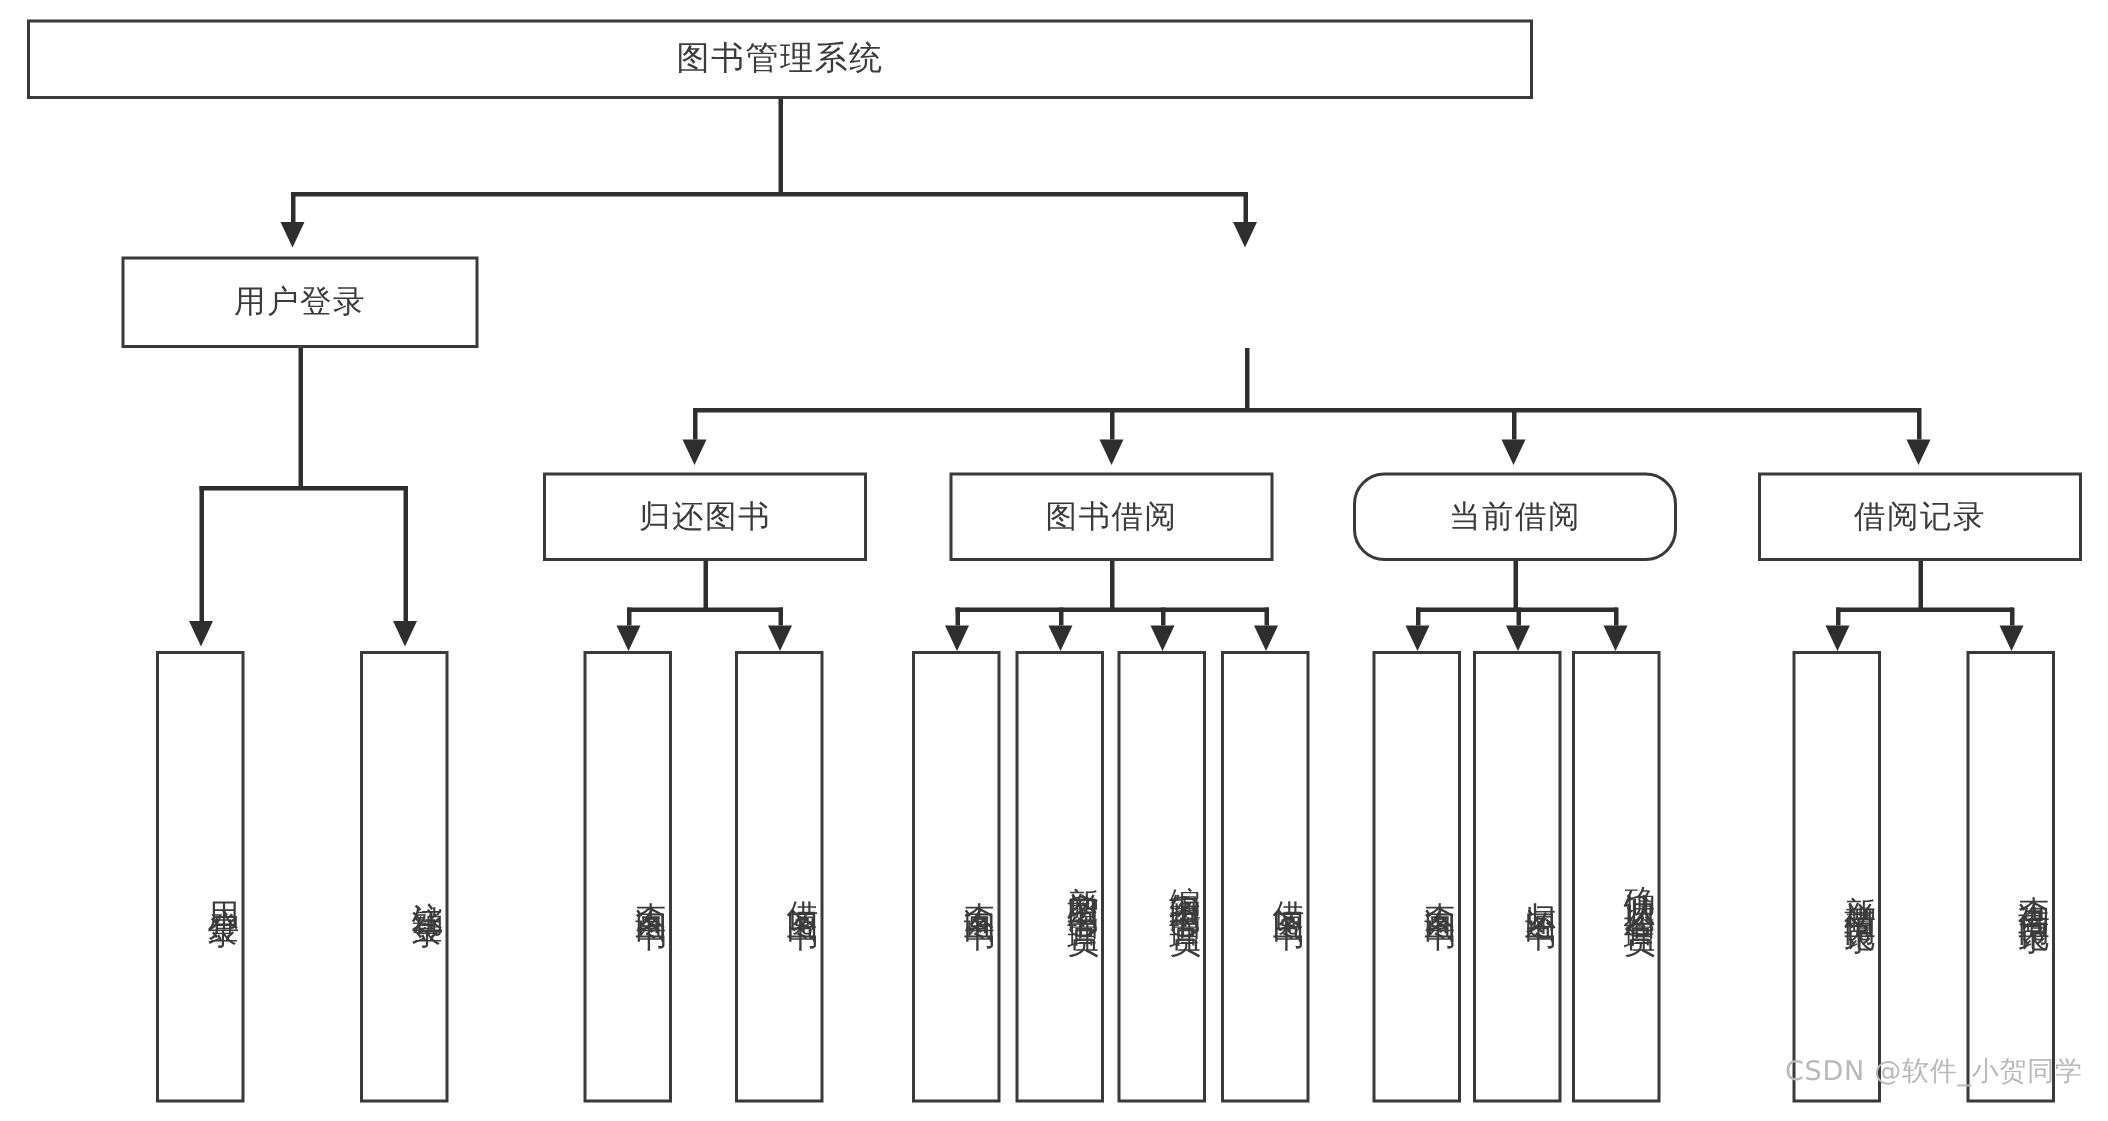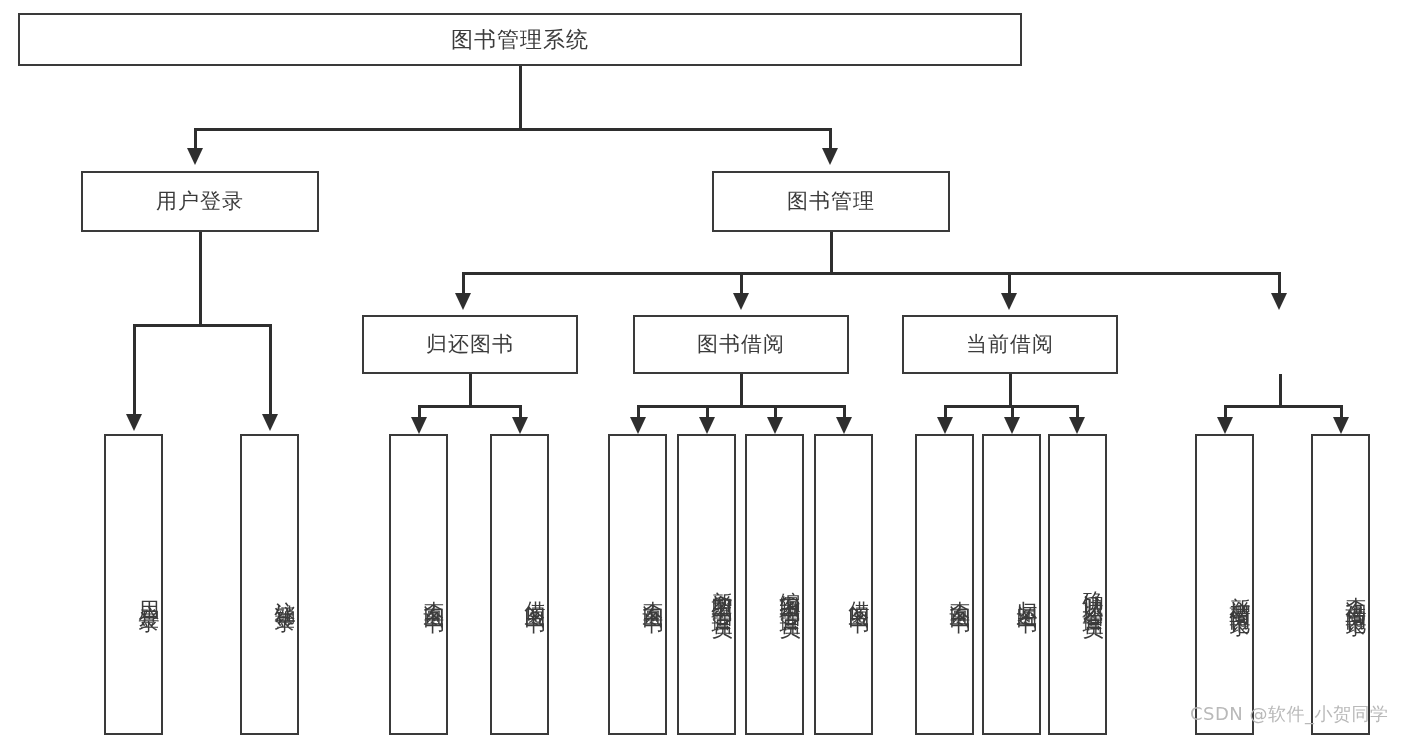--- a/index.html
+++ b/index.html
@@ -90,23 +90,20 @@
   <div class="vline" style="left:519px;top:66px;width:2.5px;height:63px;"></div>
 
   <div class="hline" style="left:194px;top:128px;width:637px;height:2.5px;"></div>
   <div class="vline" style="left:194px;top:128px;height:20px;"></div>
   <div class="vline" style="left:829px;top:128px;height:20px;"></div>
   <div class="arrow" style="left:187px;top:148px;"></div>
   <div class="arrow" style="left:822px;top:148px;"></div>
 
   <div class="node h" style="left:81px;top:171px;width:238px;height:61px;">
     <span>用户登录</span>
-  </div>
-  <div class="node h" style="left:712px;top:171px;width:238px;height:61px;">
-    <span>图书管理</span>
   </div>
 
   <div class="vline" style="left:199px;top:232px;height:93px;"></div>
   <div class="hline" style="left:133px;top:324px;width:138px;height:2.5px;"></div>
   <div class="vline" style="left:133px;top:324px;height:90px;"></div>
   <div class="vline" style="left:269px;top:324px;height:90px;"></div>
   <div class="arrow" style="left:126px;top:414px;"></div>
   <div class="arrow" style="left:262px;top:414px;"></div>
 
   <div class="node v" style="left:104px;top:434px;width:59px;height:301px;">
@@ -126,22 +123,25 @@
   <div class="arrow" style="left:733px;top:293px;"></div>
   <div class="arrow" style="left:1001px;top:293px;"></div>
   <div class="arrow" style="left:1271px;top:293px;"></div>
 
   <div class="node h" style="left:362px;top:315px;width:216px;height:59px;">
     <span>归还图书</span>
   </div>
   <div class="node h" style="left:633px;top:315px;width:216px;height:59px;">
     <span>图书借阅</span>
   </div>
-  <div class="node h" style="left:902px;top:315px;width:216px;height:59px;">
+  <div class="node h" style="left:902px;top:315px;width:216px;height:59px;border-radius:21px;">
     <span>当前借阅</span>
+  </div>
+  <div class="node h" style="left:1172px;top:315px;width:216px;height:59px;">
+    <span>借阅记录</span>
   </div>
 
   <div class="vline" style="left:469px;top:374px;height:32px;"></div>
   <div class="hline" style="left:418px;top:405px;width:104px;height:2.5px;"></div>
   <div class="vline" style="left:418px;top:405px;height:12px;"></div>
   <div class="vline" style="left:519px;top:405px;height:12px;"></div>
   <div class="arrow" style="left:411px;top:417px;"></div>
   <div class="arrow" style="left:512px;top:417px;"></div>
 
   <div class="node v" style="left:389px;top:434px;width:59px;height:301px;">

